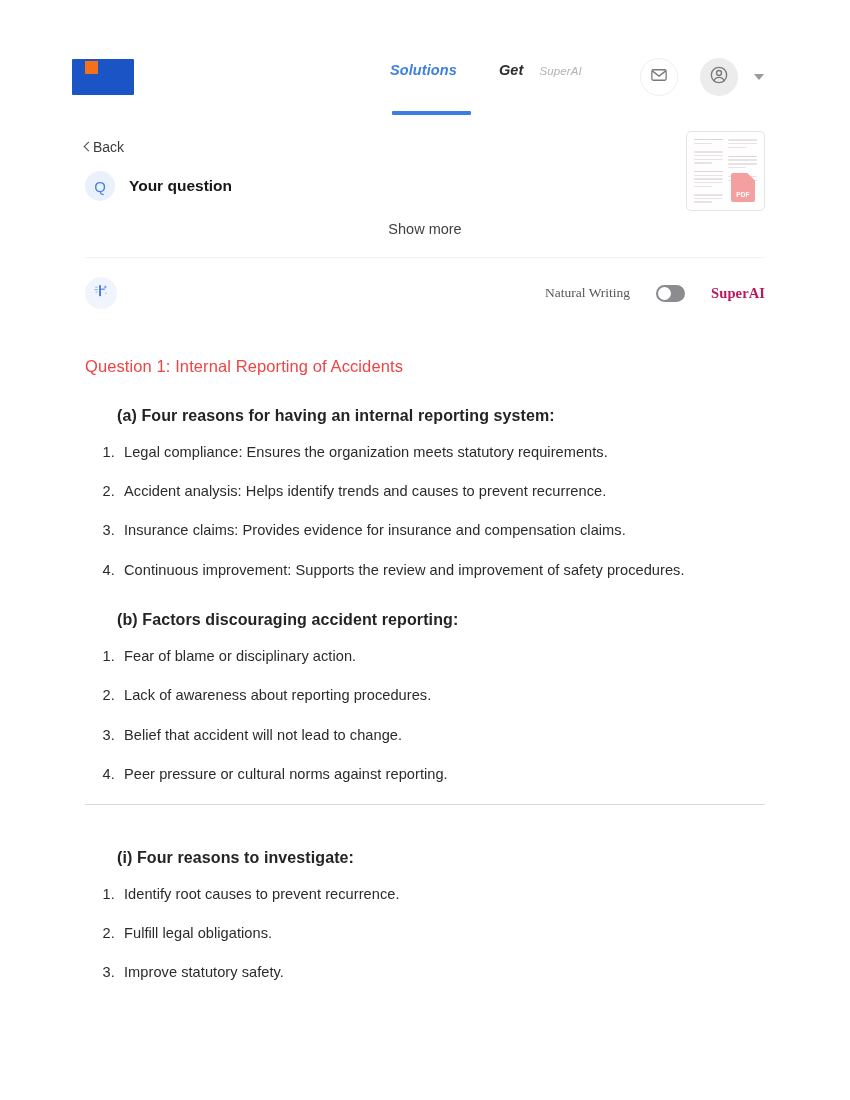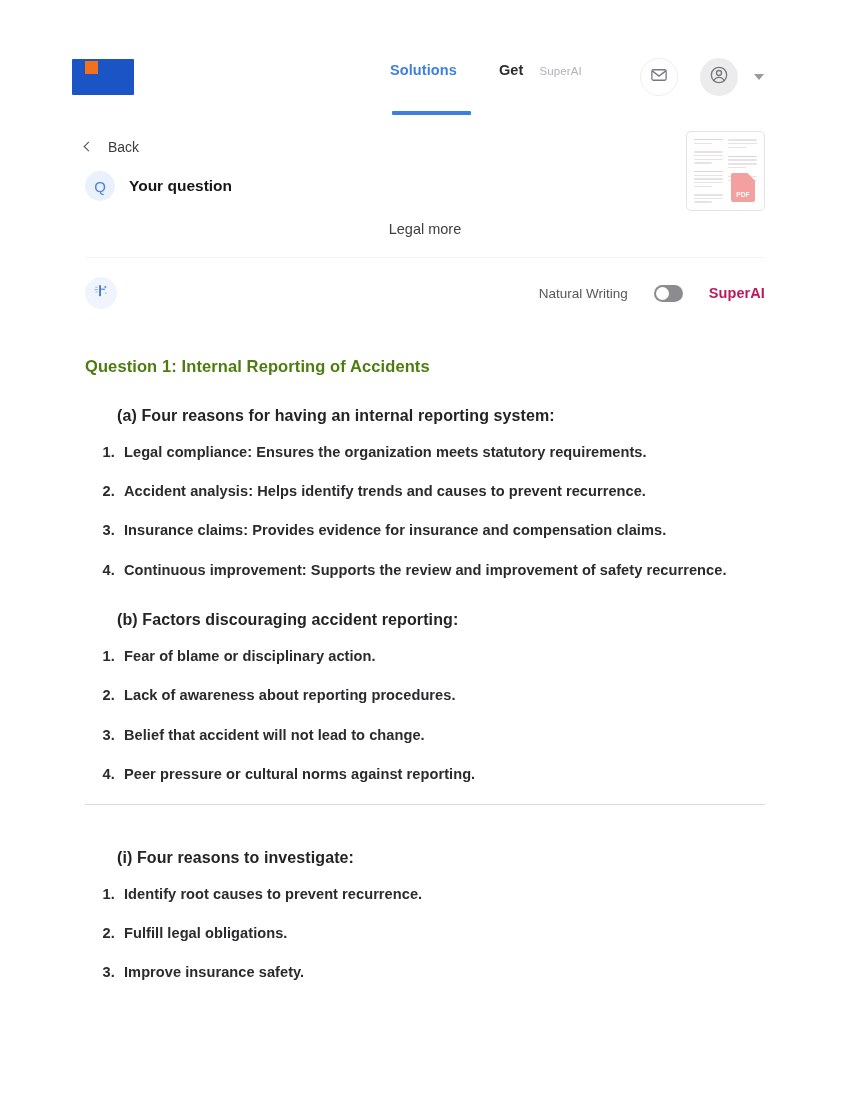--- a/index.html
+++ b/index.html
@@ -21,20 +21,21 @@
   }
 
   
   .header {
     position: relative;
     height: 115px;
     width: 848px;
     background: #ffffff;
     display: flex;
     align-items: flex-start;
+    font-style: italic;
   }
 
   .logo {
     position: absolute;
     left: 72px;
     top: 59px;
     width: 62px;
     height: 36px;
     background: #1b54c4;
     border-radius: 1px;
@@ -113,21 +114,21 @@
 
   
   .qsection {
     position: relative;
     padding: 0 85px;
   }
 
   .back {
     display: inline-flex;
     align-items: center;
-    gap: 16px;
+    gap: 1px;
     margin-top: 24px;
     font-size: 14px;
     color: #3c3c3e;
     cursor: pointer;
   }
   .back-chevron {
     display: inline-block;
     width: 7px; height: 7px;
     border-left: 1.4px solid #4a4a4c;
     border-bottom: 1.4px solid #4a4a4c;
@@ -236,20 +237,21 @@
     background: #eff4fd;
     display: flex;
     align-items: center;
     justify-content: center;
     cursor: pointer;
   }
   .ai-right {
     display: flex;
     align-items: center;
     gap: 26px;
+    font-family: Liberation Serif, serif;
   }
   .nw-label {
     font-size: 13.5px;
     color: #58585b;
   }
   .toggle {
     width: 29px; height: 17px;
     border-radius: 9px;
     background: #8c8c90;
     position: relative;
@@ -270,22 +272,22 @@
     cursor: pointer;
   }
 
   
   .answer {
     padding: 0 85px;
     margin-top: 46px;
   }
   .q-title {
     font-size: 16.5px;
-    font-weight: bold;
-    color: #4d7c0f;
+    font-weight: normal;
+    color: #ef4444;
     letter-spacing: 0.1px;
   }
   .sub-title {
     font-size: 16px;
     font-weight: bold;
     color: #242424;
     margin-top: 31px;
     letter-spacing: 0.1px;
     margin-left: 32px;
   }
@@ -294,21 +296,20 @@
     padding-left: 34px;
     list-style: decimal;
   }
   ol.answer-list li {
     font-size: 14.6px;
     color: #2b2b2d;
     line-height: 1.35;
     margin-bottom: 19.5px;
     padding-left: 5px;
     letter-spacing: 0.05px;
-    font-weight: bold;
   }
   ol.answer-list li::marker { color: #2b2b2d; }
 
   .section-rule {
     margin: 18px 85px 0 85px;
     height: 1px;
     background: #dadadc;
   }
   .q2-wrap { margin-top: 44px; }
 </style>
@@ -403,21 +404,21 @@
           <div class="tl"></div>
             <div class="tl"></div>
         </div>
       </div>
       <div class="pdf-badge">
         <span>PDF</span>
       </div>
     </div>
 
     <div class="show-more">
-      <span>Legal more</span>
+      <span>Show more</span>
     </div>
 
     <div class="soft-divider"></div>
   </div>
 
   <div class="ai-bar">
     <div class="ai-icon">
       <span>
         <svg width="18" height="18" viewBox="0 0 24 24">
           <g fill="#3f72d4">
@@ -443,37 +444,37 @@
 
   <div class="answer">
 
     <div class="q-title">Question 1: Internal Reporting of Accidents</div>
 
     <div class="sub-title">(a) Four reasons for having an internal reporting system:</div>
     <ol class="answer-list">
       <li>Legal compliance: Ensures the organization meets statutory requirements.</li>
       <li>Accident analysis: Helps identify trends and causes to prevent recurrence.</li>
       <li>Insurance claims: Provides evidence for insurance and compensation claims.</li>
-      <li>Continuous improvement: Supports the review and improvement of safety recurrence.</li>
+      <li>Continuous improvement: Supports the review and improvement of safety procedures.</li>
     </ol>
 
     <div class="sub-title">(b) Factors discouraging accident reporting:</div>
     <ol class="answer-list">
       <li>Fear of blame or disciplinary action.</li>
       <li>Lack of awareness about reporting procedures.</li>
       <li>Belief that accident will not lead to change.</li>
       <li>Peer pressure or cultural norms against reporting.</li>
     </ol>
   </div>
 
   <div class="section-rule"></div>
 
   <div class="answer q2-wrap">
 
     <div class="sub-title">(i) Four reasons to investigate:</div>
     <ol class="answer-list">
       <li>Identify root causes to prevent recurrence.</li>
       <li>Fulfill legal obligations.</li>
-      <li>Improve insurance safety.</li>
+      <li>Improve statutory safety.</li>
     </ol>
   </div>
 
 </div>
 
 </body></html>

